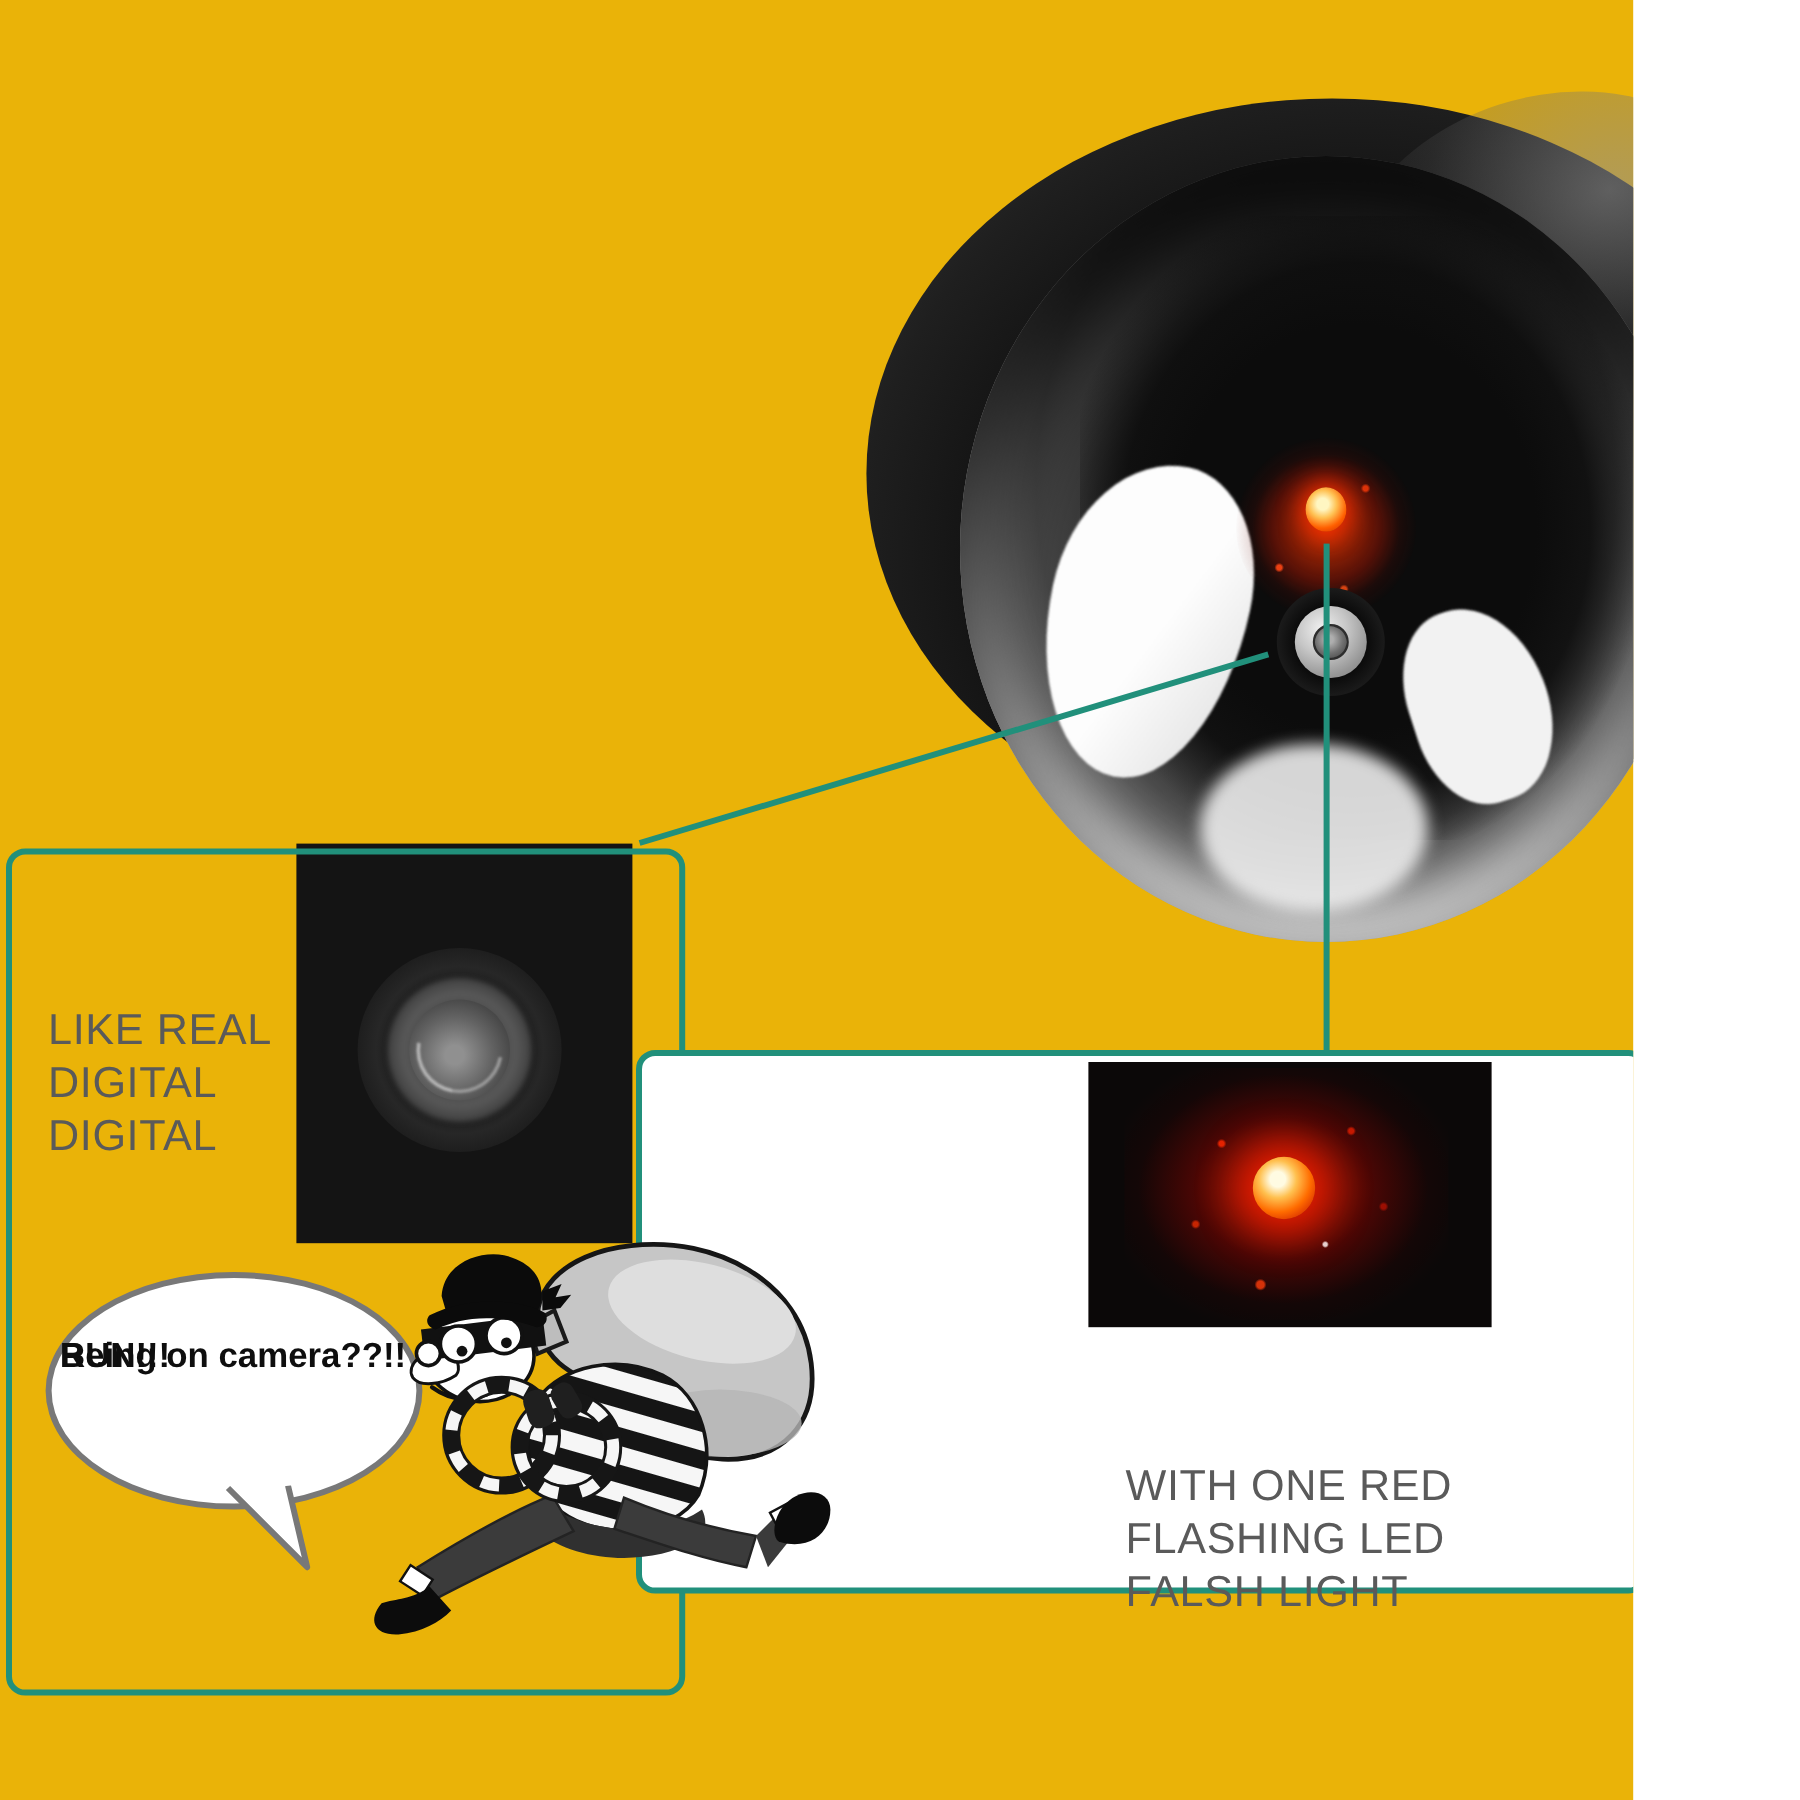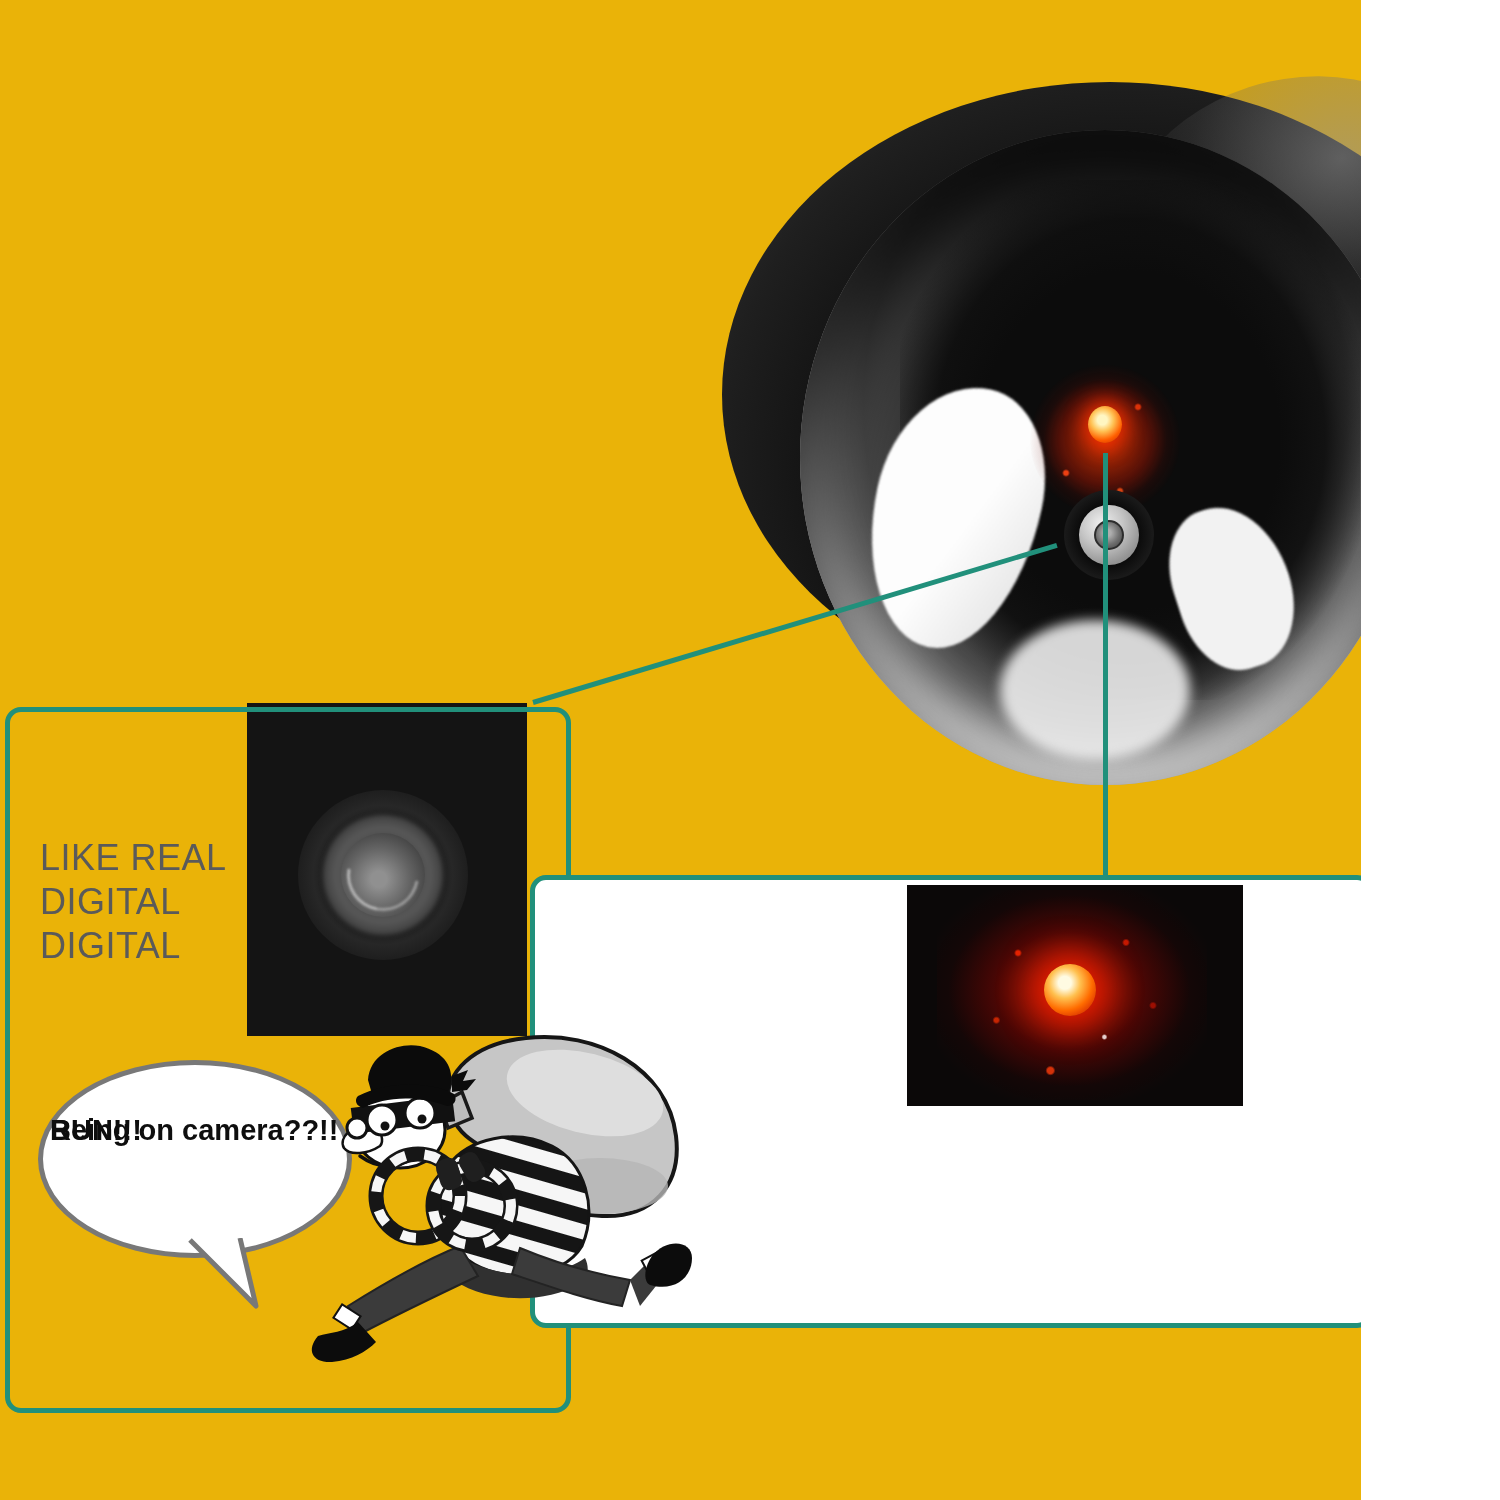--- a/index.html
+++ b/index.html
@@ -128,20 +128,25 @@
       <div class="ledp-glow"></div>
       <div class="ledp-orb"></div>
     </div>
   </div>
 
   <div class="callout-text text-left">
     <div>LIKE REAL</div>
     <div>DIGITAL</div>
     <div>DIGITAL</div>
   </div>
+  <div class="callout-text text-right">
+    <div>WITH ONE RED</div>
+    <div>FLASHING LED</div>
+    <div>FALSH LIGHT</div>
+  </div>
 
   <div class="bubble"></div>
   <svg class="bubble-tail" viewBox="0 0 95 80">
     <path d="M 10,2 L 76,68 L 60,0" fill="#ffffff" stroke="#787878" stroke-width="5" stroke-linejoin="round"></path>
   </svg>
   <div class="bubble-text">
     <div>Being on camera??!!</div>
     <div>RUN!!!</div>
   </div>
 

